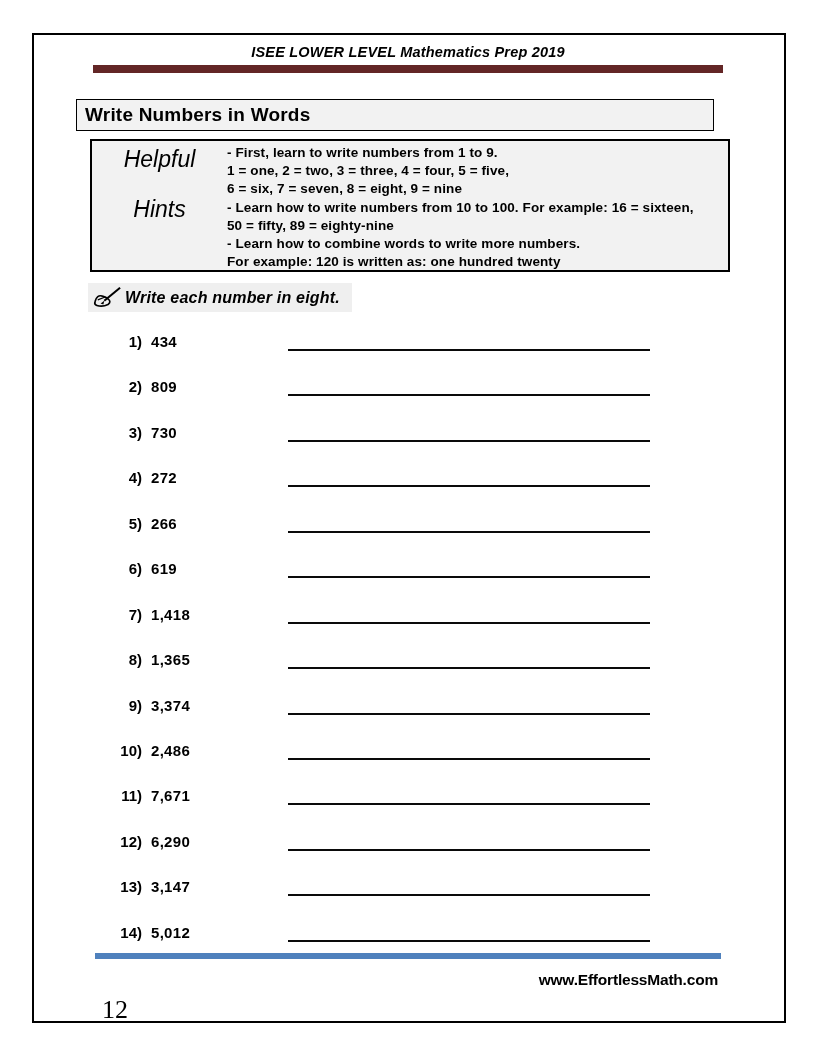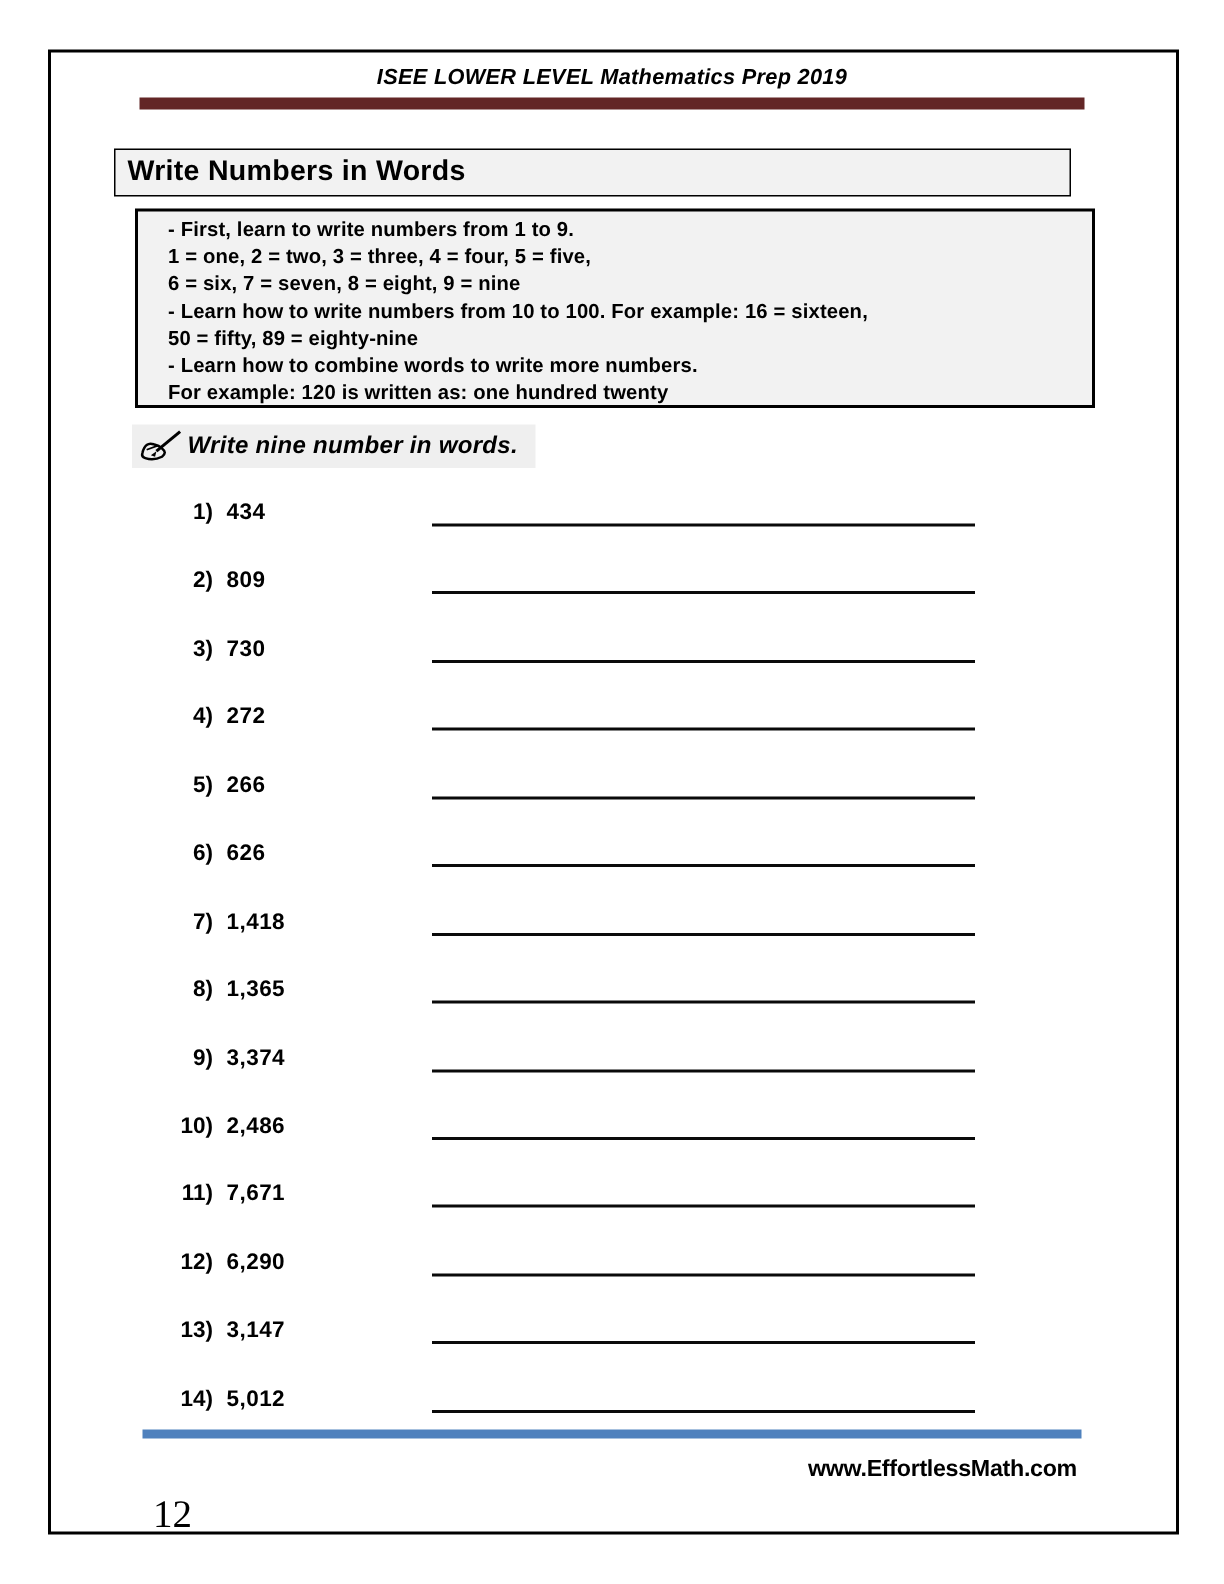--- a/index.html
+++ b/index.html
@@ -60,21 +60,20 @@
   .hints-label-bottom{
     margin-top:23px;
     font-size:23px;font-style:italic;font-weight:500;
   }
   .hints-text{
     flex:1;padding-top:3px;
   }
   .hint-line{
     font-size:13.5px;font-weight:600;line-height:18.2px;
     letter-spacing:0.1px;
-    margin-left:20px;
   }
   .instruction-banner{
     position:absolute;left:88px;top:283px;height:29px;
     background:#efefef;
     display:inline-flex;align-items:center;
     padding:0 12px 0 5px;
   }
   .instruction-icon{
     width:30px;height:26px;flex:none;margin-right:2px;
   }
@@ -124,41 +123,45 @@
   <div class="frame"></div>
 
   <div class="book-title">ISEE LOWER LEVEL Mathematics Prep 2019</div>
   <div class="accent-bar"></div>
 
   <div class="section-title-box">
     <div class="section-title">Write Numbers in Words</div>
   </div>
 
   <div class="hints-box">
+    <div class="hints-labels">
+      <div class="hints-label-top">Helpful</div>
+      <div class="hints-label-bottom">Hints</div>
+    </div>
     <div class="hints-text">
       <div class="hint-line">- First, learn to write numbers from 1 to 9.</div>
       <div class="hint-line">1 = one, 2 = two, 3 = three, 4 = four, 5 = five,</div>
       <div class="hint-line">6 = six, 7 = seven, 8 = eight, 9 = nine</div>
       <div class="hint-line">- Learn how to write numbers from 10 to 100. For example: 16 = sixteen,</div>
       <div class="hint-line">50 = fifty, 89 = eighty-nine</div>
       <div class="hint-line">- Learn how to combine words to write more numbers.</div>
       <div class="hint-line">For example: 120 is written as:  one hundred twenty</div>
     </div>
   </div>
 
   <div class="instruction-banner">
     <span class="instruction-icon">
       <svg viewBox="0 0 32 28" width="30" height="26" xmlns="http://www.w3.org/2000/svg">
         <path d="M2 18 Q4 10 10 12 Q14 13 16 15 Q20 18 16 21 Q10 24 4 22 Q1 21 2 18 Z" fill="none" stroke="#000" stroke-width="1.8"></path>
         <path d="M29 3 L12 17" stroke="#000" stroke-width="2.2"></path>
         <path d="M12 17 L8 20 L11 21 Z" fill="#000"></path>
         <path d="M5 16 L13 13" stroke="#000" stroke-width="1.2"></path>
       </svg>
     </span>
-    <span class="instruction-text">Write nine number in words.</span>
+    <span class="instruction-text">Write each number in eight.</span>
   </div>
 
   <div class="exercise-list">
     <div class="exercise-row">
       <span class="exercise-number-label">1)</span>
       <span class="exercise-value">434</span>
       <span class="answer-blank"></span>
     </div>
     <div class="exercise-row">
       <span class="exercise-number-label">2)</span>
@@ -175,21 +178,21 @@
       <span class="exercise-value">272</span>
       <span class="answer-blank"></span>
     </div>
     <div class="exercise-row">
       <span class="exercise-number-label">5)</span>
       <span class="exercise-value">266</span>
       <span class="answer-blank"></span>
     </div>
     <div class="exercise-row">
       <span class="exercise-number-label">6)</span>
-      <span class="exercise-value">626</span>
+      <span class="exercise-value">619</span>
       <span class="answer-blank"></span>
     </div>
     <div class="exercise-row">
       <span class="exercise-number-label">7)</span>
       <span class="exercise-value">1,418</span>
       <span class="answer-blank"></span>
     </div>
     <div class="exercise-row">
       <span class="exercise-number-label">8)</span>
       <span class="exercise-value">1,365</span>

